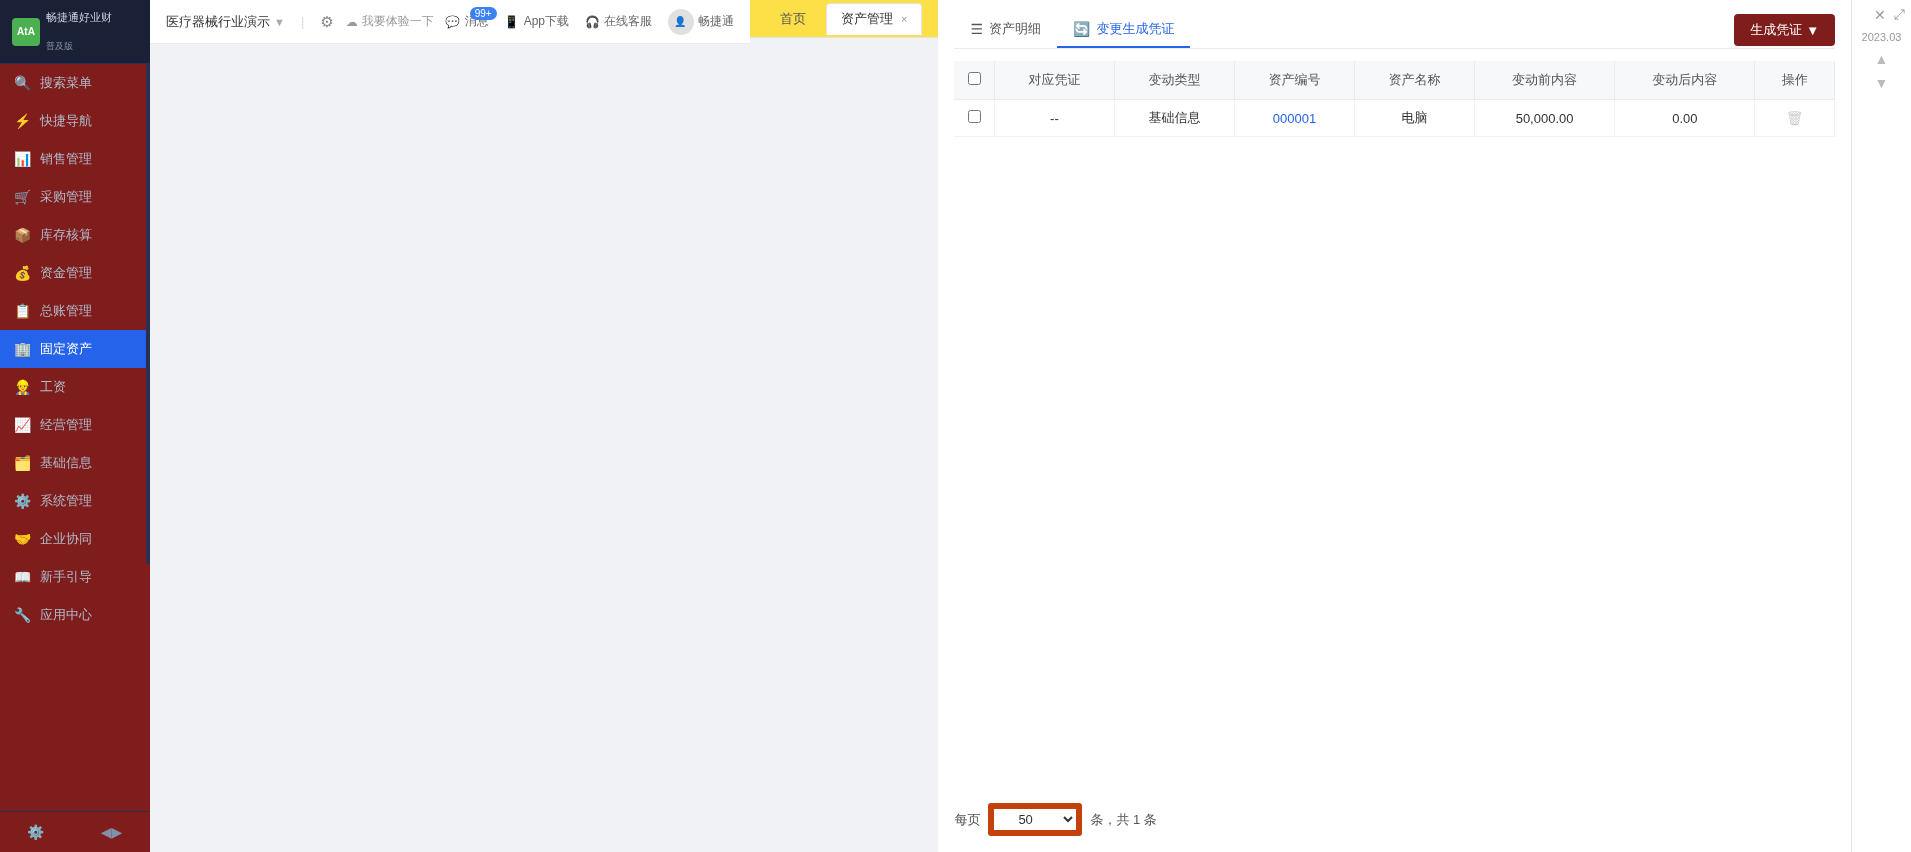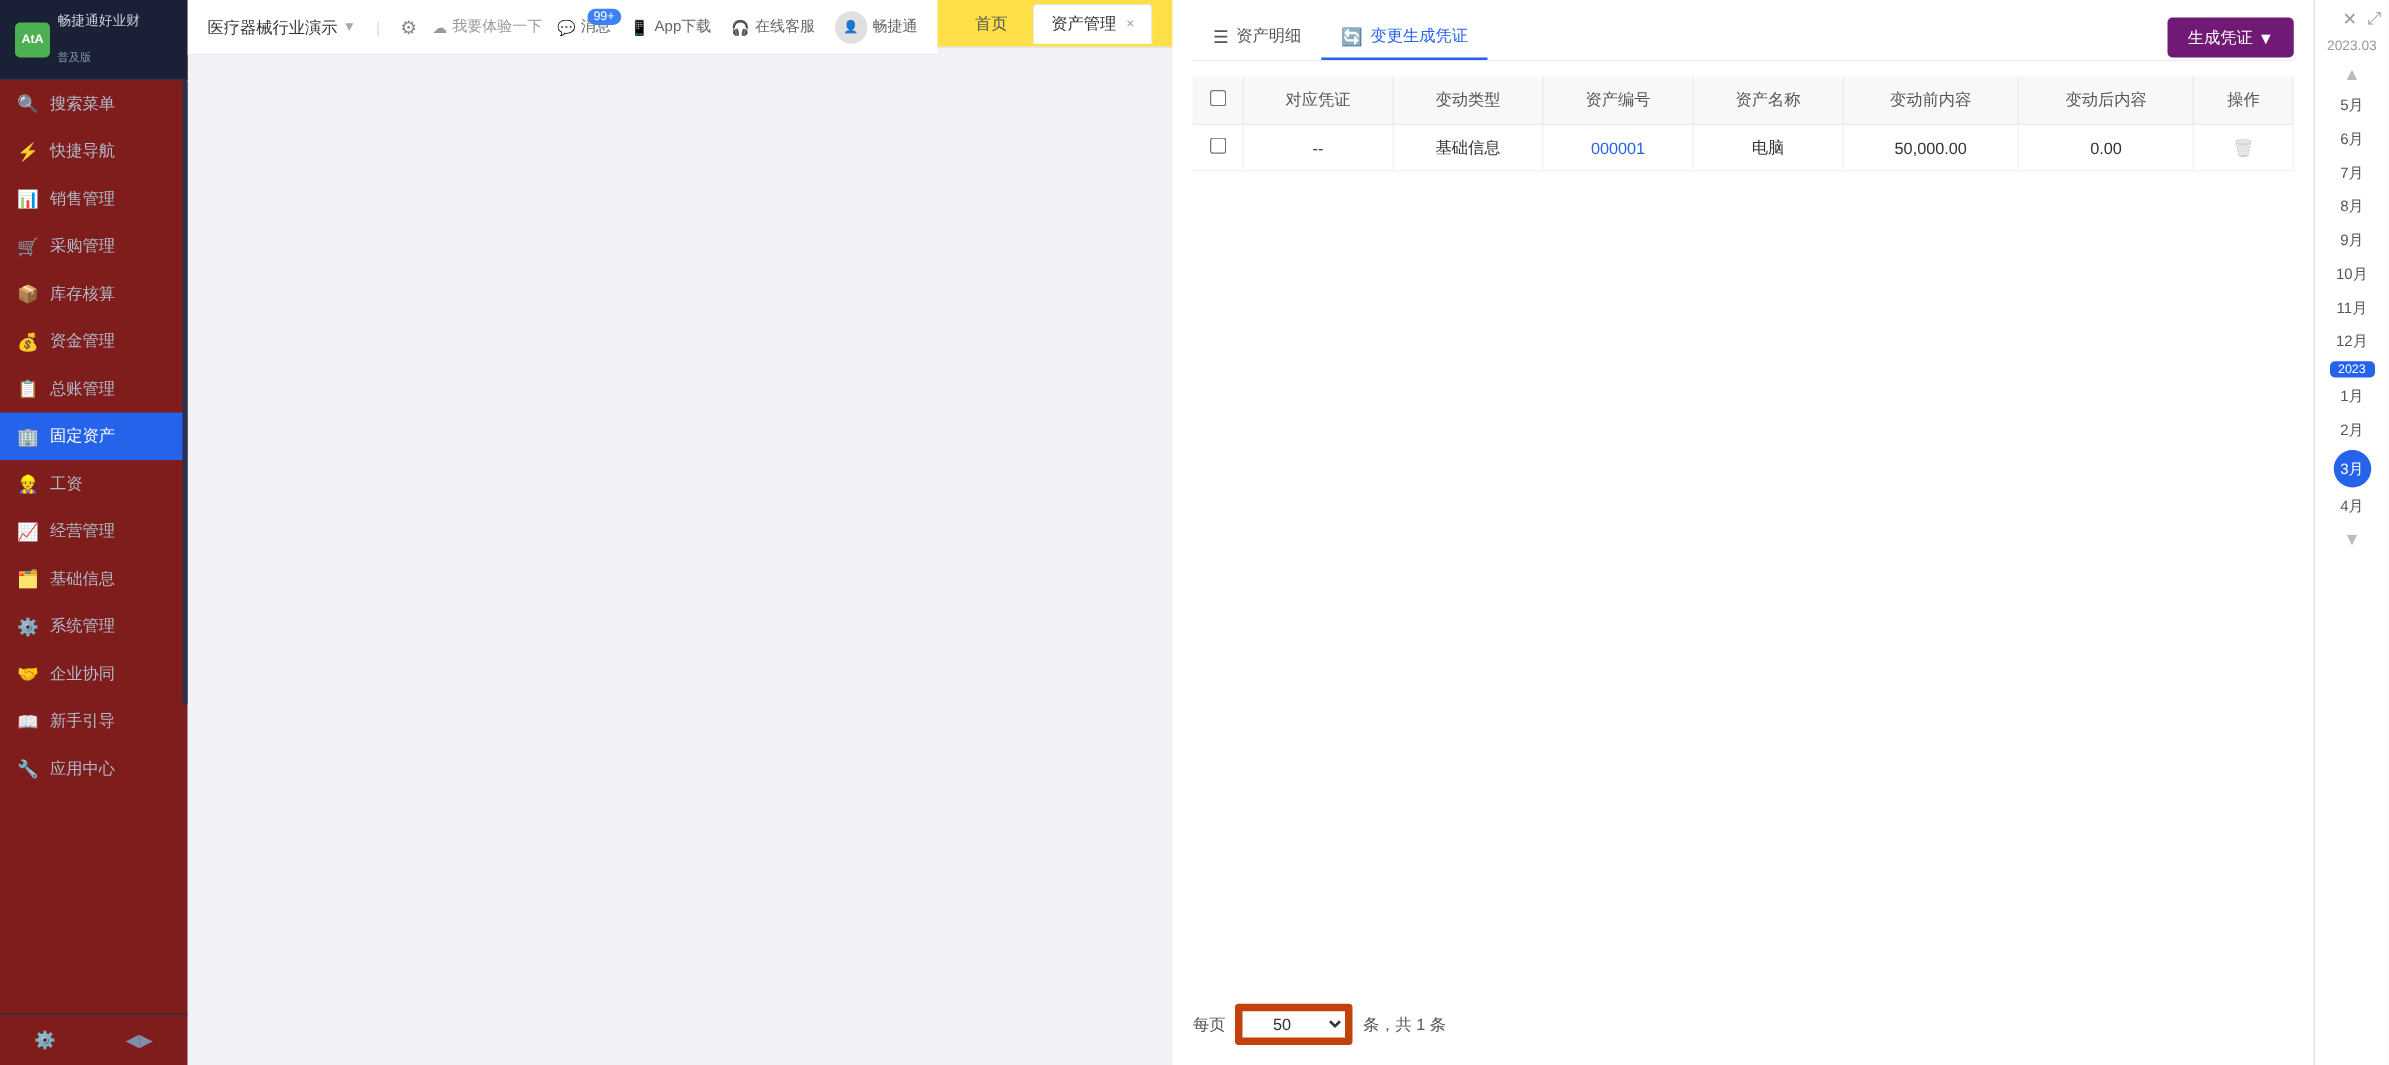--- a/index.html
+++ b/index.html
@@ -138,21 +138,21 @@
       font-size: 13px;
       color: #555;
       display: flex; align-items: center; gap: 6px;
       border-bottom: 2px solid transparent;
     }
     .sub-tab.active { color: #2563eb; border-bottom: 2px solid #2563eb; }
     .sub-tab-icon { font-size: 14px; }
 
     
     .btn-primary {
-      background: #701a75;
+      background: #7f1d1d;
       color: white;
       border: none;
       padding: 7px 16px;
       border-radius: 4px;
       cursor: pointer;
       font-size: 13px;
       display: flex; align-items: center; gap: 4px;
     }
 
     .sub-tabs-right { margin-left: auto; }
@@ -455,30 +455,15 @@
 <div class="right-panel">
   <div class="right-panel-header">
     <button class="panel-btn">✕</button>
     <button class="panel-btn">⤢</button>
   </div>
 
   <div class="year-label">2023.03</div>
 
   <div class="nav-arrow">▲</div>
 
-  <div class="month-list">
-    <div class="month-item">5月</div>
-    <div class="month-item">6月</div>
-    <div class="month-item">7月</div>
-    <div class="month-item">8月</div>
-    <div class="month-item">9月</div>
-    <div class="month-item">10月</div>
-    <div class="month-item">11月</div>
-    <div class="month-item">12月</div>
-    <span class="year-badge">2023</span>
-    <div class="month-item">1月</div>
-    <div class="month-item">2月</div>
-    <div class="month-item active">3月</div>
-    <div class="month-item">4月</div>
-  </div>
 
   <div class="nav-arrow">▼</div>
 </div>
 
 </body></html>

